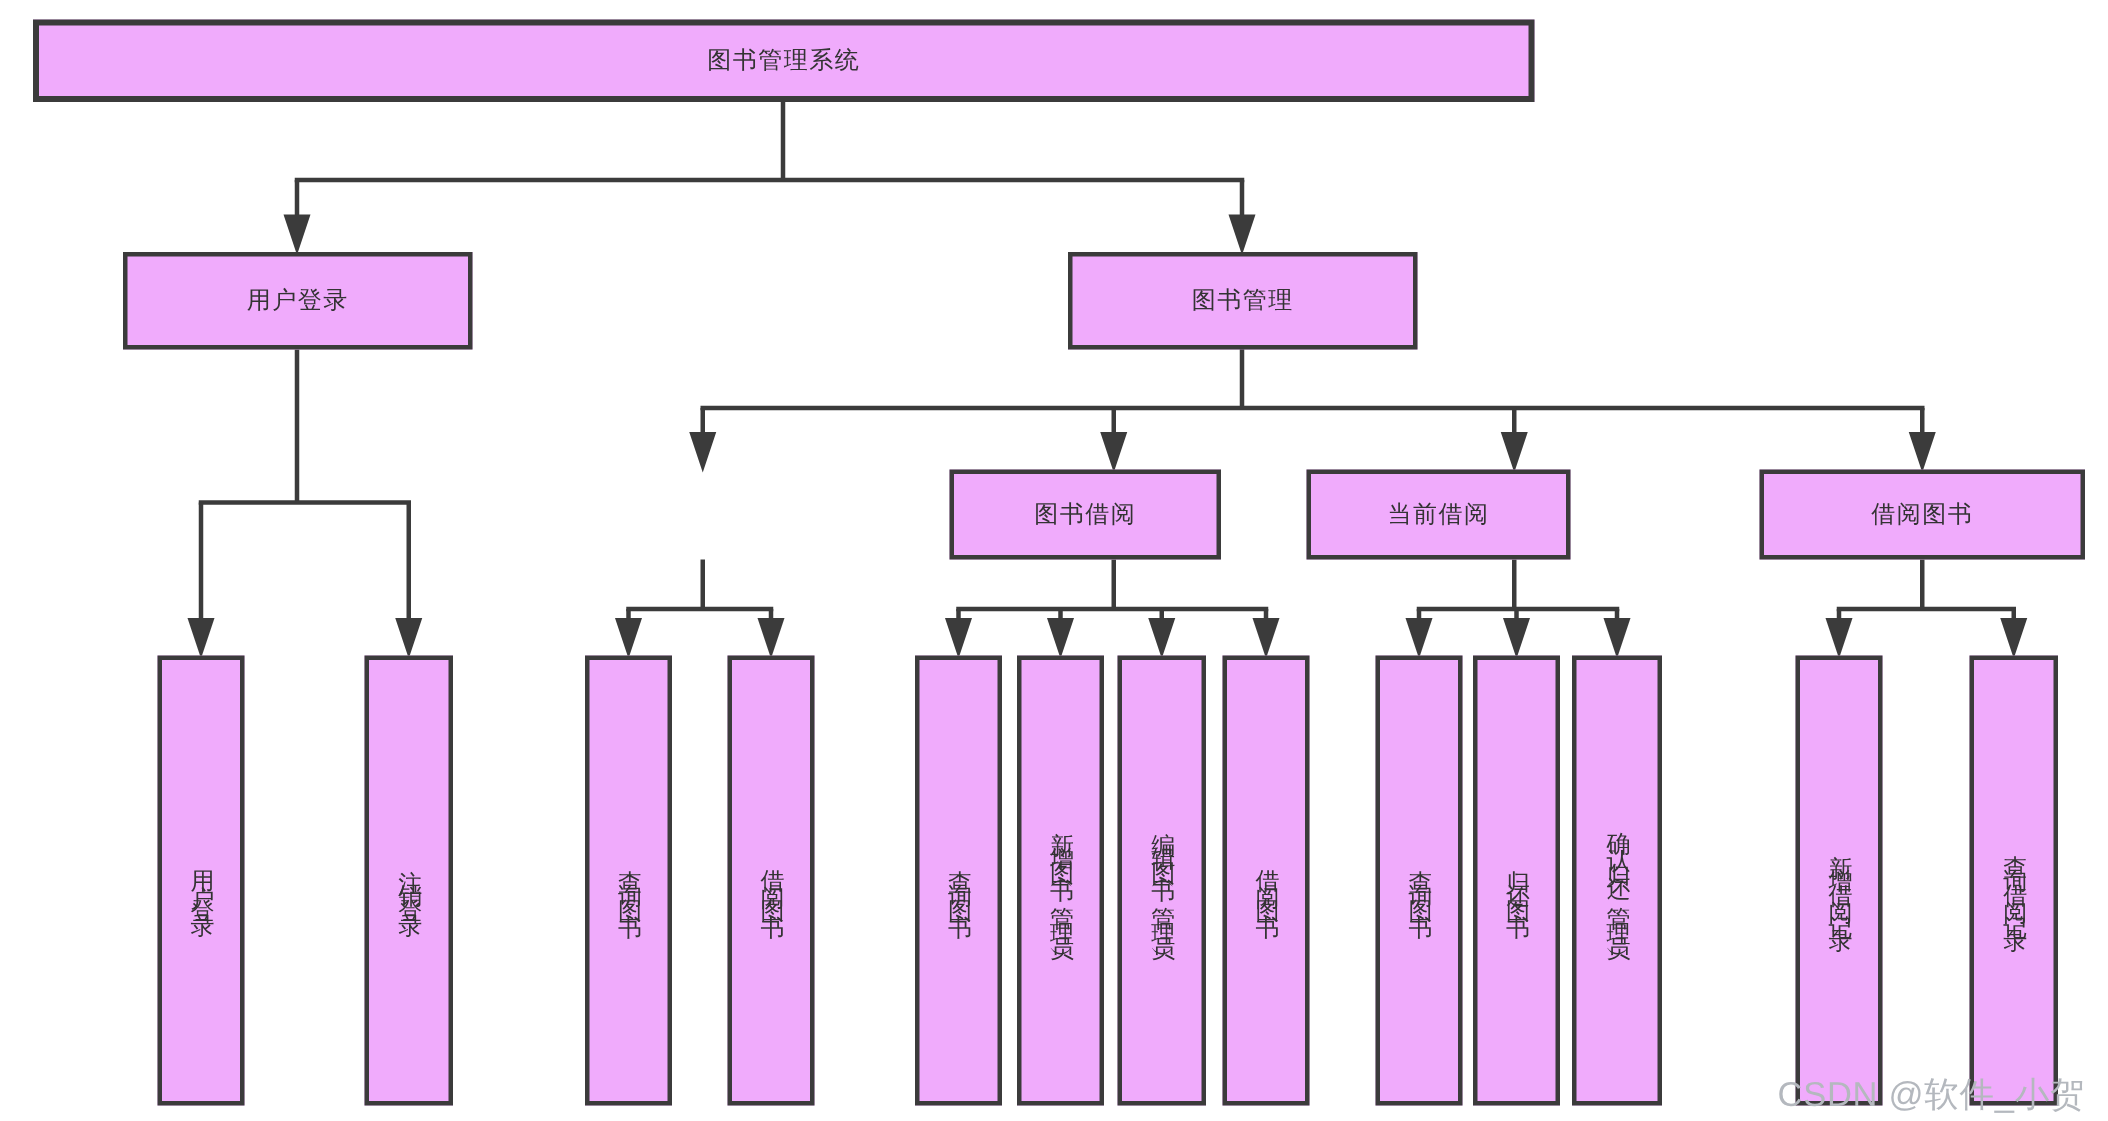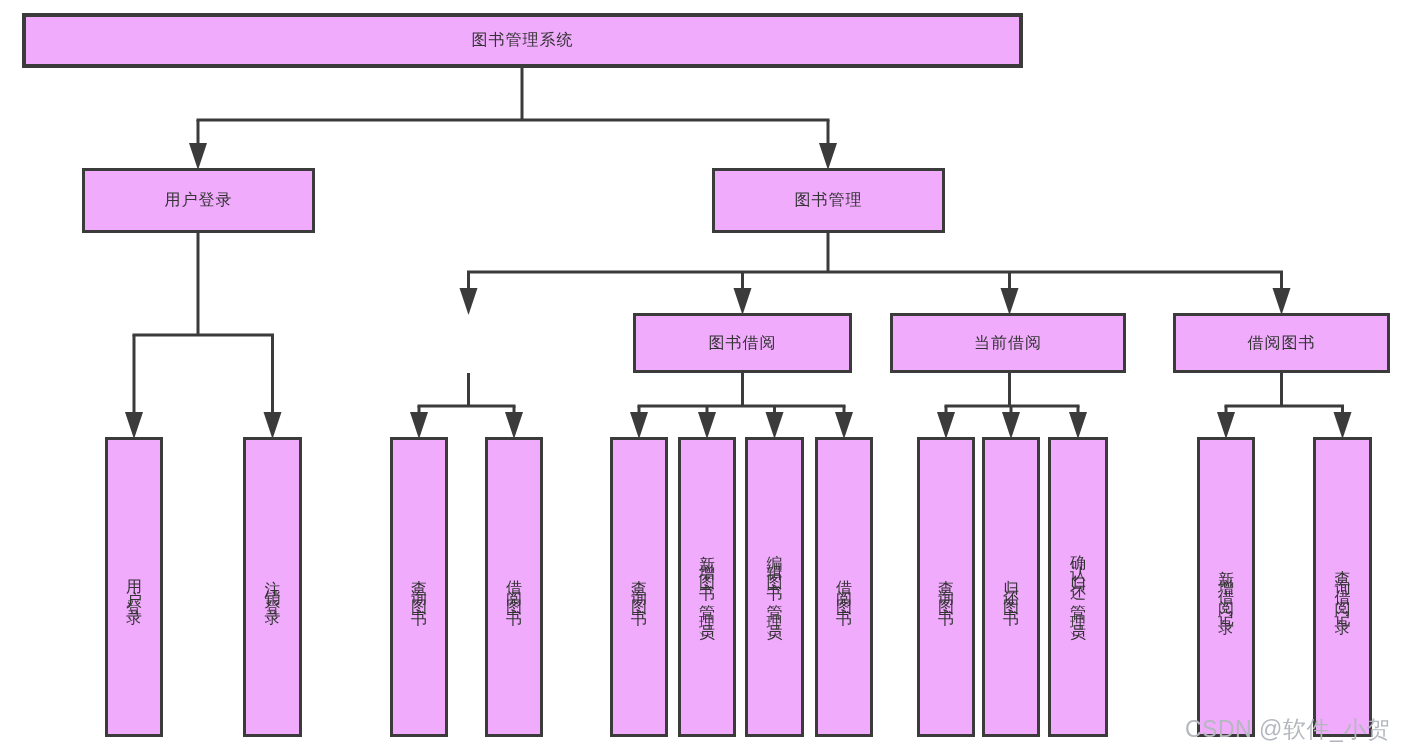--- a/index.html
+++ b/index.html
@@ -84,22 +84,22 @@
       <polygon points="1217,412 1235,412 1226,439" fill="#3b3b3b"></polygon>
       <line x1="1342.5" y1="406" x2="1342.5" y2="417" stroke="#3b3b3b" stroke-width="3"></line>
       <polygon points="1333.5,412 1351.5,412 1342.5,439" fill="#3b3b3b"></polygon>
     </svg>
 
   <div class="box h root" style="left:22px;top:13px;width:1001px;height:55px">图书管理系统</div>
 
   <div class="box h" style="left:82px;top:168px;width:233px;height:65px">用户登录</div>
   <div class="box h" style="left:712px;top:168px;width:233px;height:65px">图书管理</div>
 
-  <div class="box h" style="left:633px;top:313px;width:219px;height:60px">图书借阅</div>
-  <div class="box h" style="left:890px;top:313px;width:236px;height:60px">当前借阅</div>
+  <div class="box h" style="left:633px;top:313px;width:181px;height:60px">图书借阅</div>
+  <div class="box h" style="left:871px;top:313px;width:176px;height:60px">当前借阅</div>
   <div class="box h" style="left:1173px;top:313px;width:217px;height:60px">借阅图书</div>
 
   <div class="box v" style="left:105px;top:437px;width:58px;height:300px">用户登录</div>
   <div class="box v" style="left:243px;top:437px;width:59px;height:300px">注销登录</div>
 
   <div class="box v" style="left:390px;top:437px;width:58px;height:300px">查询图书</div>
   <div class="box v" style="left:485px;top:437px;width:58px;height:300px">借阅图书</div>
 
   <div class="box v" style="left:610px;top:437px;width:58px;height:300px">查询图书</div>
   <div class="box v" style="left:678px;top:437px;width:58px;height:300px">新增图书（管理员）</div>

